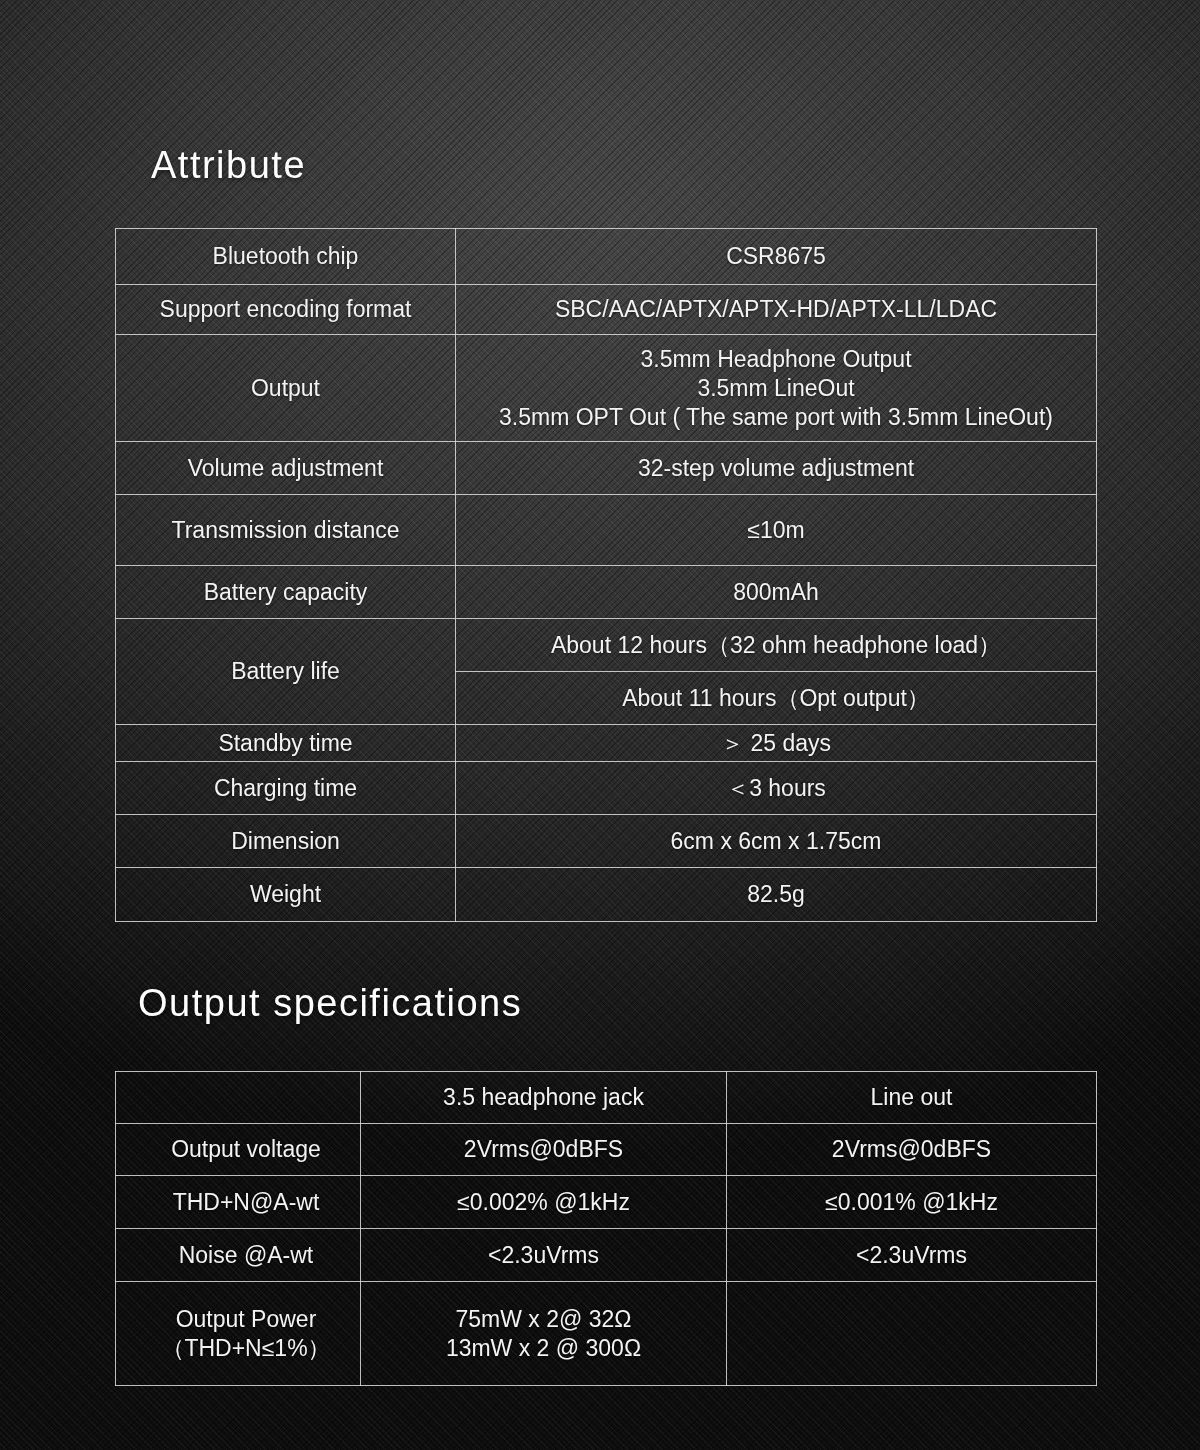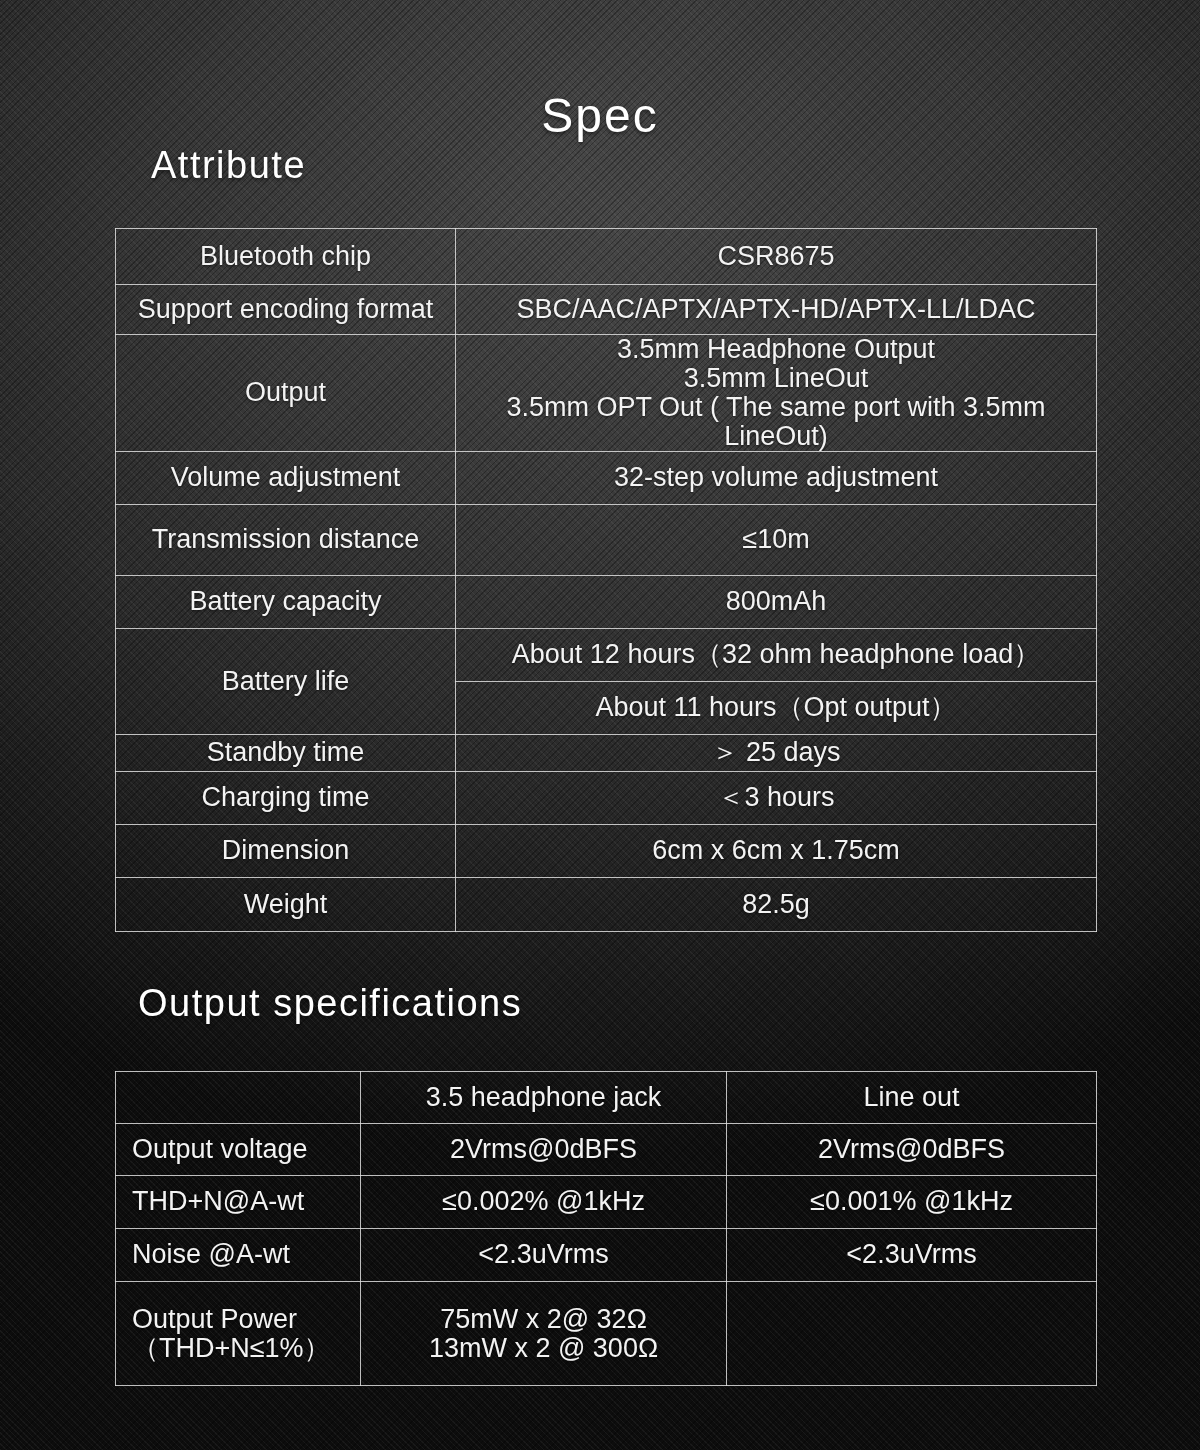--- a/index.html
+++ b/index.html
@@ -28,36 +28,35 @@
   .heading-output{left:138px;top:982px;}
   table.spec{
     position:absolute;left:115px;
     border-collapse:collapse;table-layout:fixed;
     width:981px;
   }
   .t1{top:228px;}
   .t2{top:1063px;margin-top:8px;}
   td{
     border:1px solid rgba(222,222,222,0.85);
-    color:#f3f3f3;font-size:27px;
+    color:#f3f3f3;font-size:23px;
     text-align:center;vertical-align:middle;
     padding:0;line-height:1.25;
     text-shadow:0 1px 3px rgba(0,0,0,0.6);
     overflow:hidden;
   }
-  .t2 td.lbl{text-align:left;padding-left:16px;}
+  .t2 td.lbl{text-align:center;padding-left:16px;}
   .mline div{line-height:29px;}
   .empty-cell{min-height:1px;}
 </style>
 </head>
 <body>
 
 <div class="canvas">
 
-  <div class="page-title">Spec</div>
 
   <div class="section-heading heading-attribute">Attribute</div>
 
   <table class="spec t1">
     <colgroup>
         <col style="width:340px">
         <col style="width:641px">
       </colgroup>
     <tbody>
         <tr style="height:56px">

